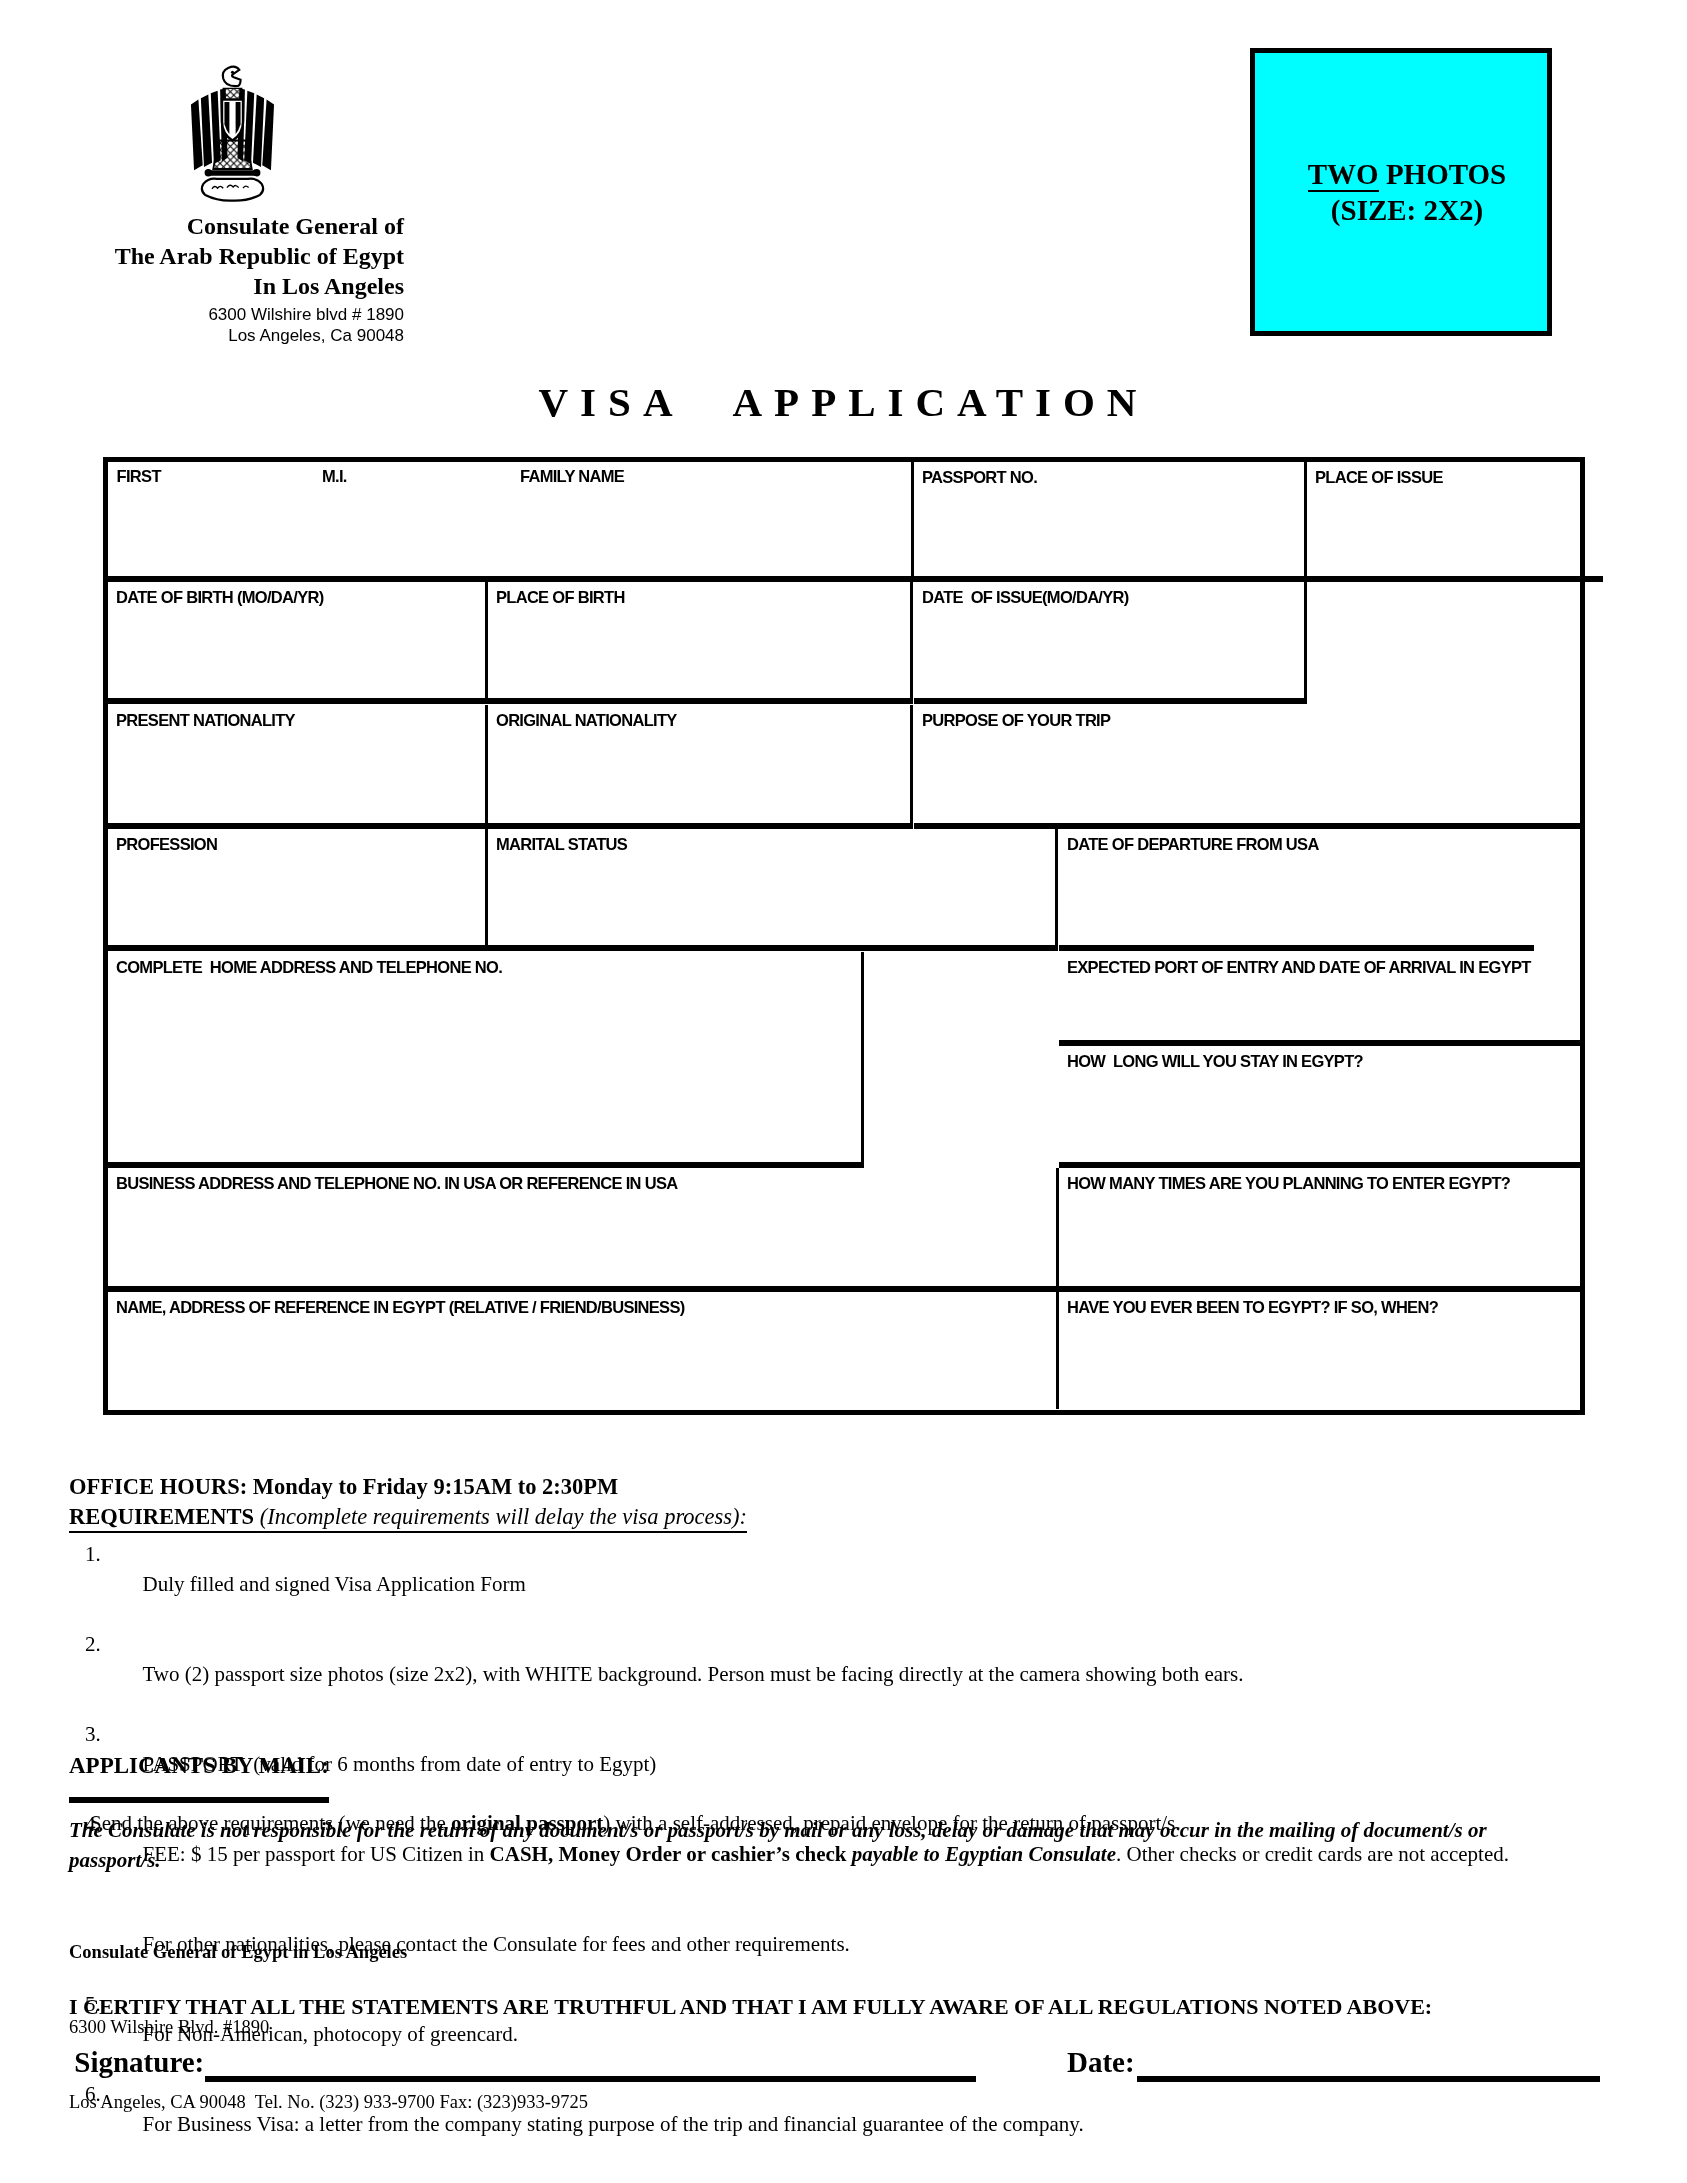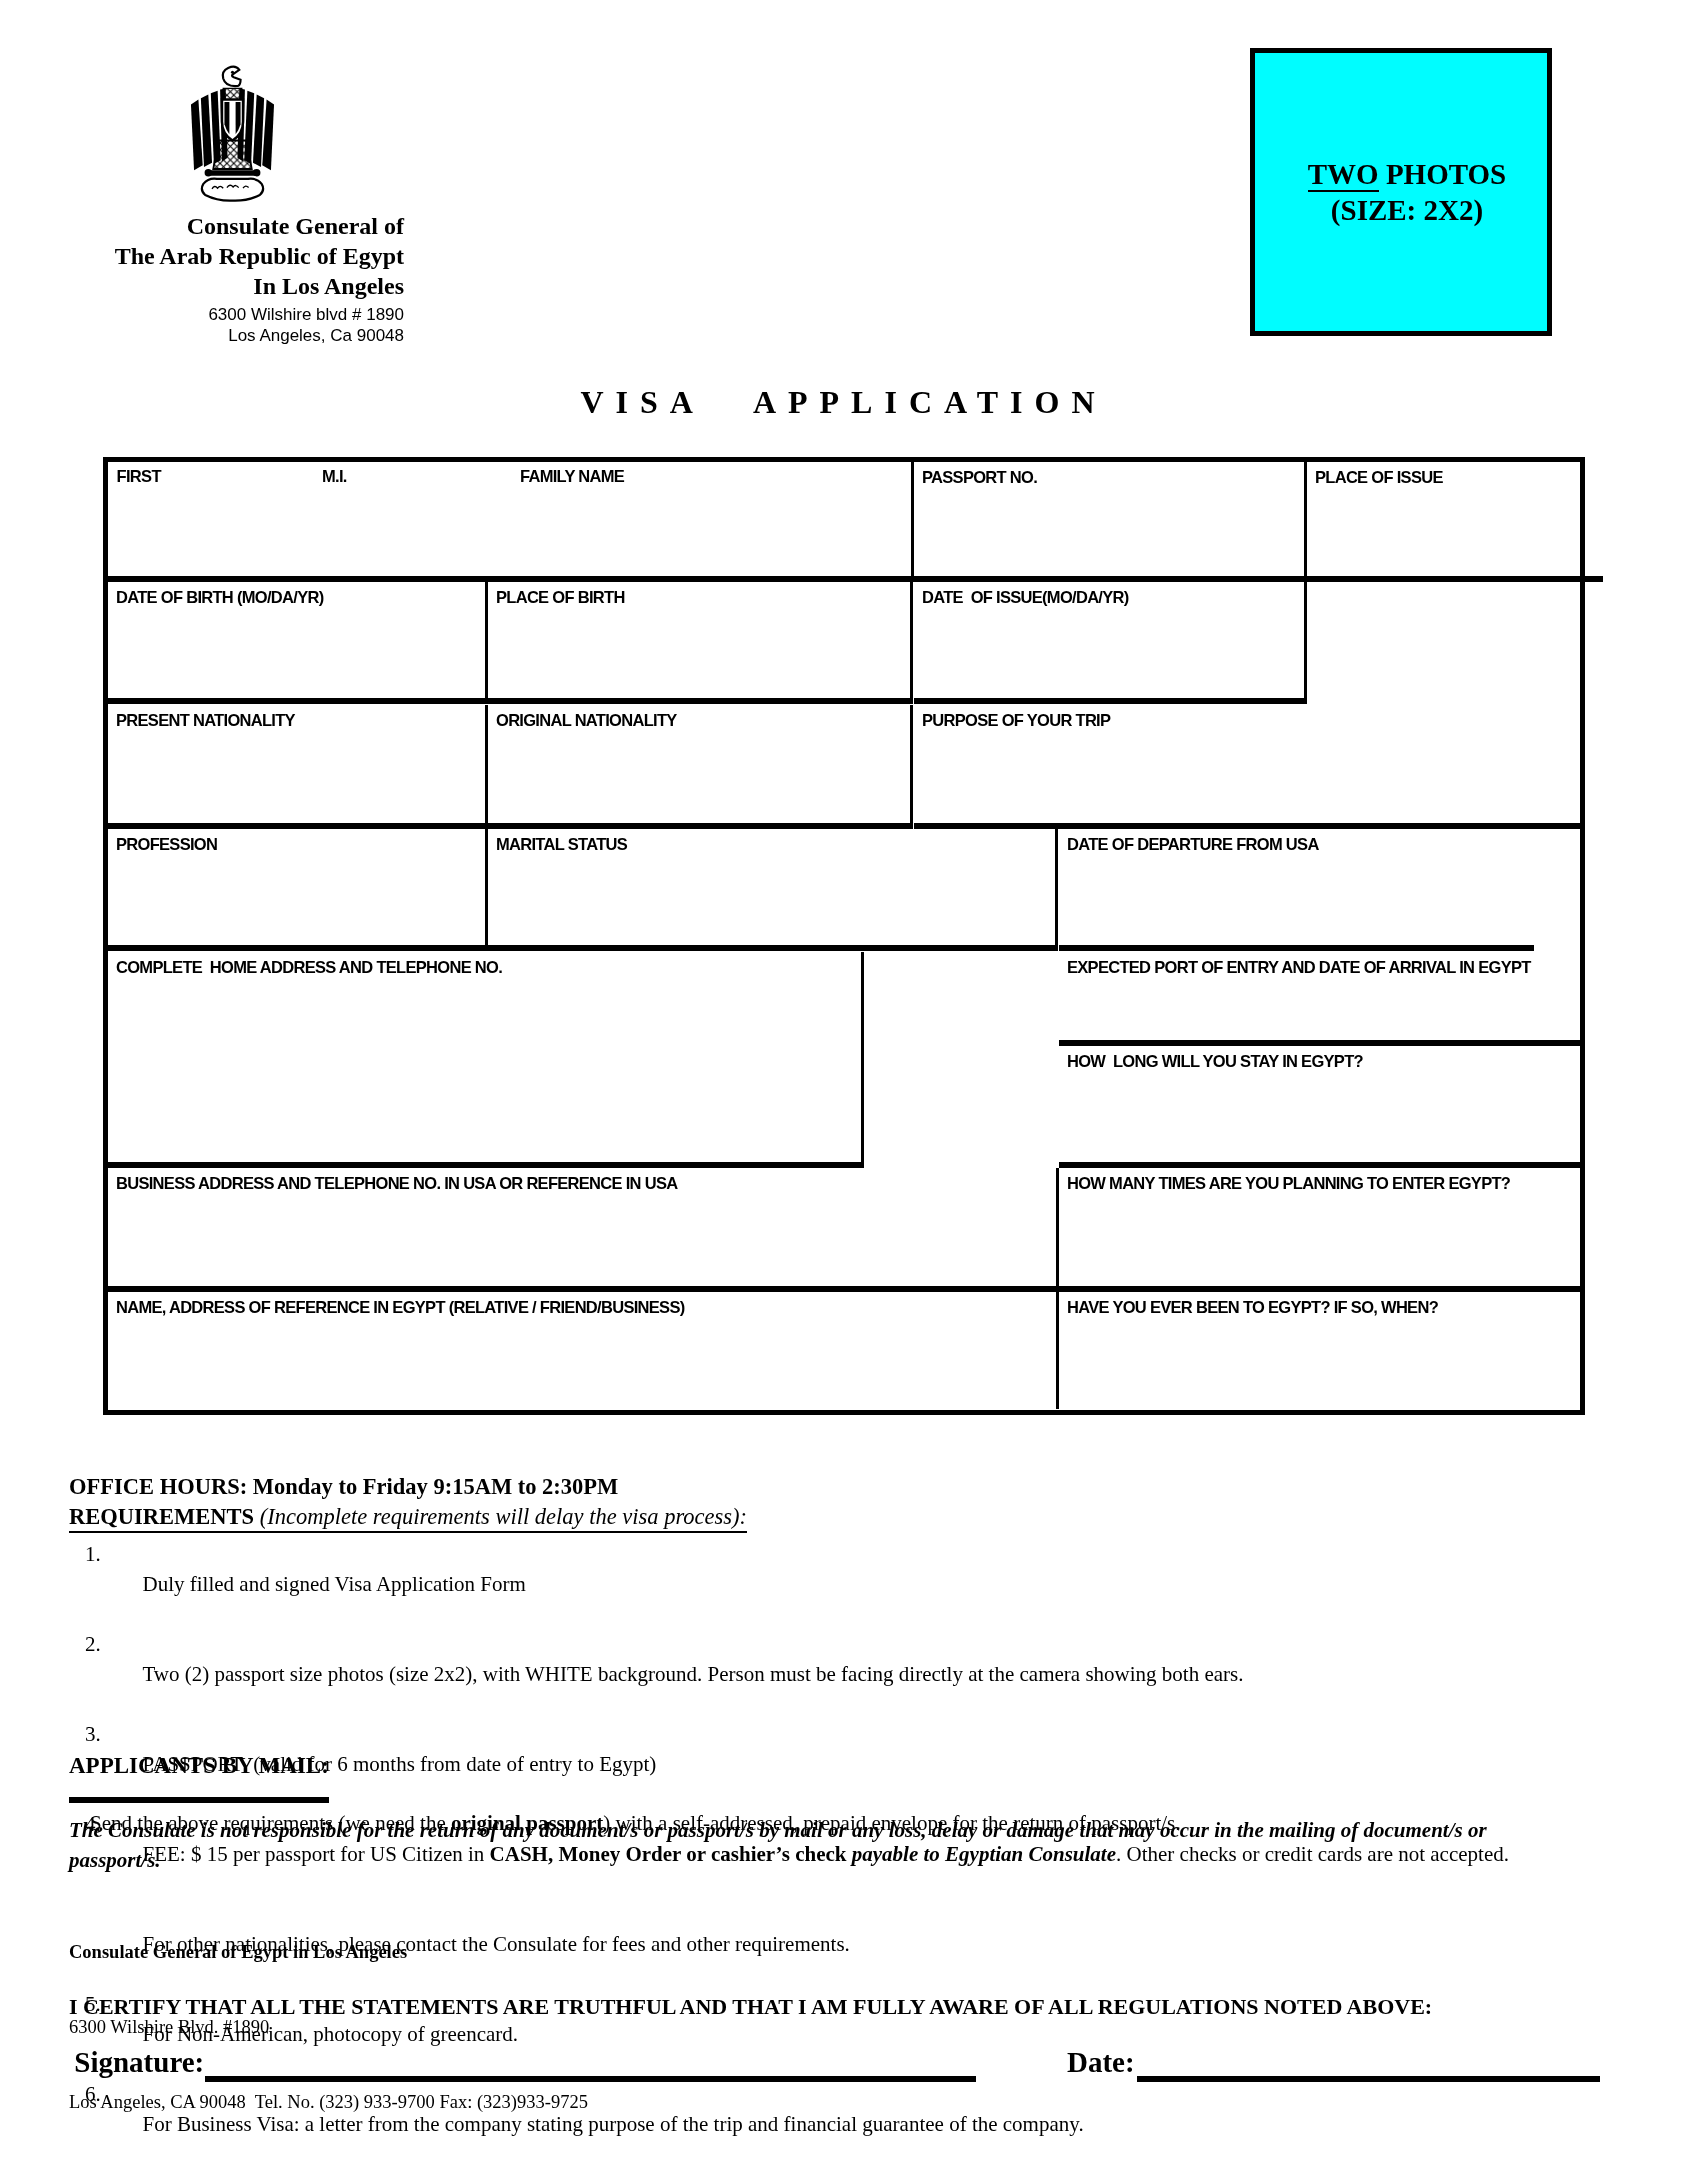--- a/index.html
+++ b/index.html
@@ -20,21 +20,21 @@
   .photo-box {
     left:1250px; top:48px; width:302px; height:288px; box-sizing:border-box;
     border:5.3px solid #000; display:flex; flex-direction:column;
     justify-content:center; align-items:center;padding-left:12px;
   }
   .pb-line { font-weight:bold; font-size:29px; line-height:36px; white-space:pre; }
   .pb-u { border-bottom:2.6px solid #000; }
 
   
   .title { left:0; top:376px; width:1687px; text-align:center;
-           font-weight:bold; font-size:32px; line-height:53px; letter-spacing:12px; }
+           font-weight:bold; font-size:41px; line-height:53px; letter-spacing:12px; }
   .title .w2 { margin-left:48px; }
 
   
   .vtable { left:103px; top:457px; width:1482px; height:958px;
             box-sizing:border-box; border:5.3px solid #000; background:#fff; }
   .cell { position:absolute; box-sizing:border-box;
           border-right:3.3px solid #000; border-bottom:6.6px solid #000;
           padding:5.3px 2.6px 0 8px; }
   .cell.no-r { border-right:none; }
   .cell.no-b { border-bottom:none; }

